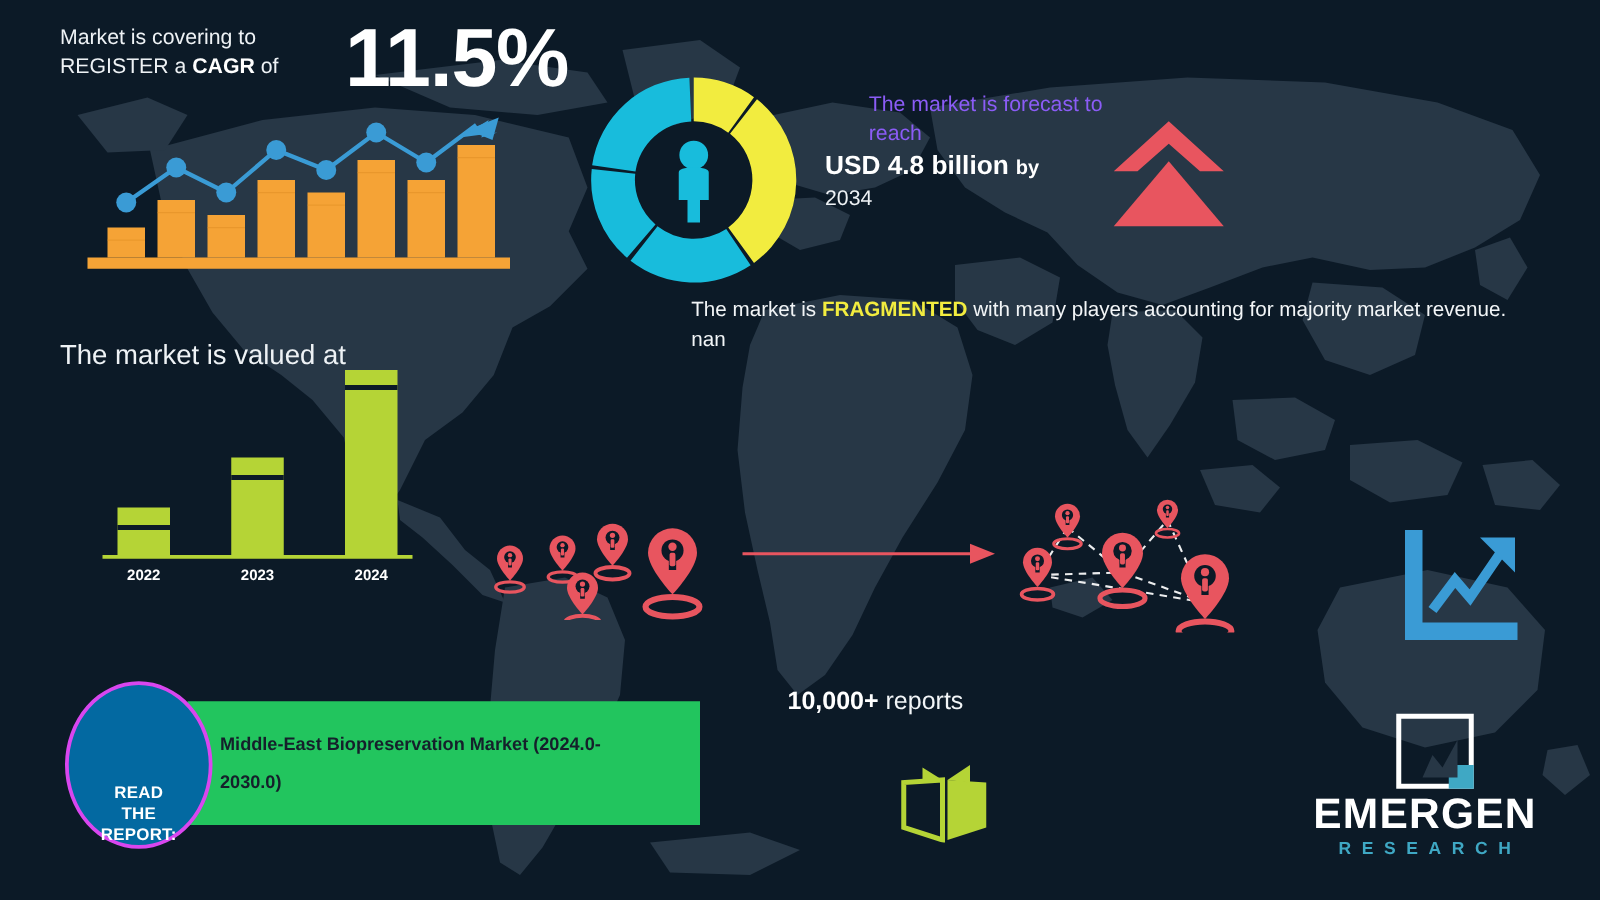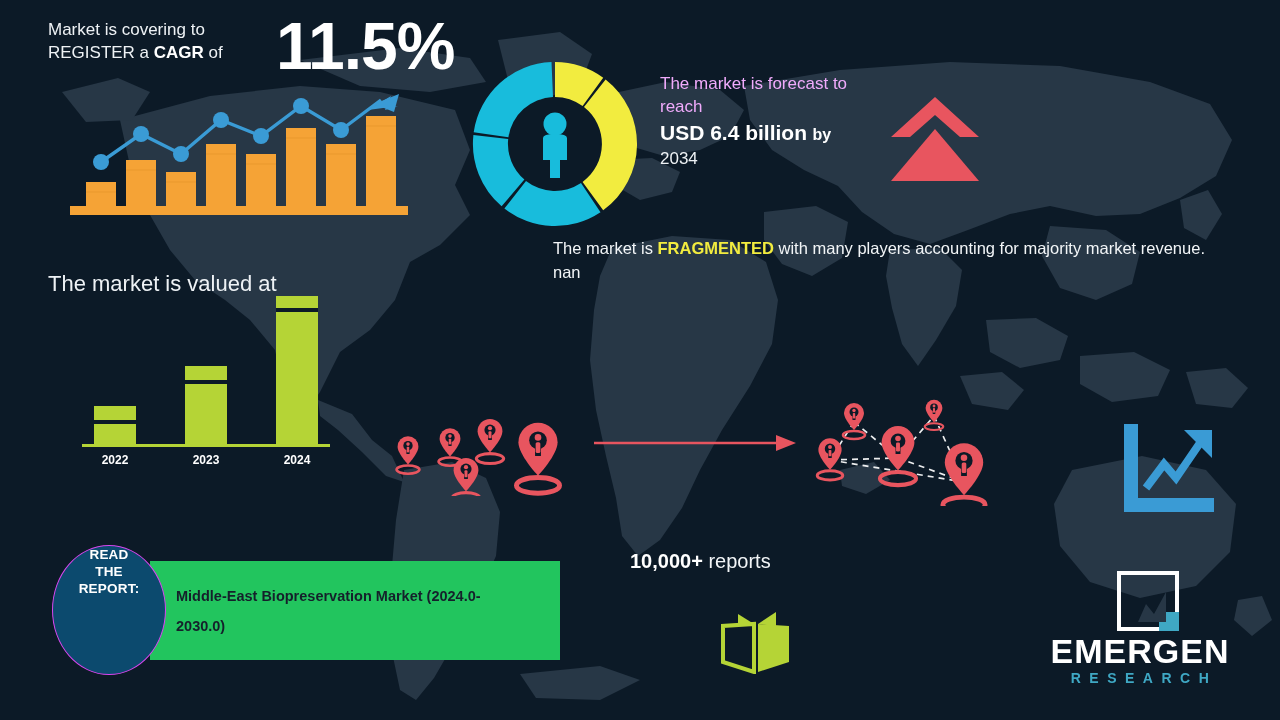--- a/index.html
+++ b/index.html
@@ -33,21 +33,21 @@
   }
 
   
   #growth-chart{left:68px;top:88px;width:345px;height:130px;}
 
   
   #donut-chart{left:460px;top:52px;width:190px;height:185px;}
 
   
   #forecast-block{left:660px;top:72px;width:230px;}
-  #forecast-lead{font-size:17px;line-height:23px;color:#f0abfc;font-weight:400;}
+  #forecast-lead{font-size:17px;line-height:23px;color:#8b5cf6;font-weight:400;margin-left:35px;}
   #forecast-value-line{margin-top:2px;font-size:20px;line-height:26px;color:#ffffff;}
   #forecast-value-line .amount{font-weight:700;font-size:21px;}
   #forecast-value-line .by{font-weight:700;font-size:16px;}
   #forecast-year{font-size:17px;line-height:22px;color:#eef2f5;font-weight:400;}
 
   
   #chevron-arrows{left:890px;top:95px;width:90px;height:90px;}
 
   
   #fragmented-block{
@@ -82,23 +82,23 @@
   #report-banner{
     left:150px;top:561px;width:410px;height:99px;
     background:#22c55e;
   }
   #report-banner-text{
     position:absolute;left:26px;top:20px;width:330px;
     color:#15202b;font-size:14.5px;font-weight:700;line-height:30px;
   }
   #report-badge{
     left:52px;top:545px;width:112px;height:128px;
-    border:1px solid #d946ef;border-radius:50%;
-    background:#0c4a6e;
-    display:flex;align-items:flex-start;justify-content:center;
+    border:3px solid #d946ef;border-radius:50%;
+    background:#0369a1;
+    display:flex;align-items:flex-end;justify-content:center;
   }
   #report-badge-label{
     text-align:center;font-size:13.5px;font-weight:700;
     line-height:17px;color:#ffffff;letter-spacing:.2px;
   }
 
   
   #reports-block{left:630px;top:548px;width:290px;}
   #reports-block .line{
     font-size:20px;line-height:27px;color:#f2f5f7;font-weight:400;
@@ -231,21 +231,21 @@
       <g fill="#18bcdc">
         <circle cx="0" cy="-20" r="11.5"></circle>
         <path d="M-12 -6 q0 -4 12 -4 q12 0 12 4 l0 22 l-7 0 l0 18 l-10 0 l0 -18 l-7 0 Z"></path>
       </g>
     </g>
   </svg>
 
   <div class="abs" id="forecast-block">
     <div id="forecast-lead">The market is forecast to reach</div>
     <div id="forecast-value-line">
-      <span class="amount">USD 6.4 billion</span>
+      <span class="amount">USD 4.8 billion</span>
       <span class="by">by</span>
     </div>
     <div id="forecast-year">2034</div>
   </div>
 
   <svg class="abs" id="chevron-arrows" viewBox="0 0 90 90" aria-hidden="true">
     <path d="M45 2 L89 42 L70 42 L45 20 L20 42 L1 42 Z" fill="#e8555f"></path>
     <path d="M45 34 L89 86 L1 86 Z" fill="#e8555f"></path>
   </svg>
 

